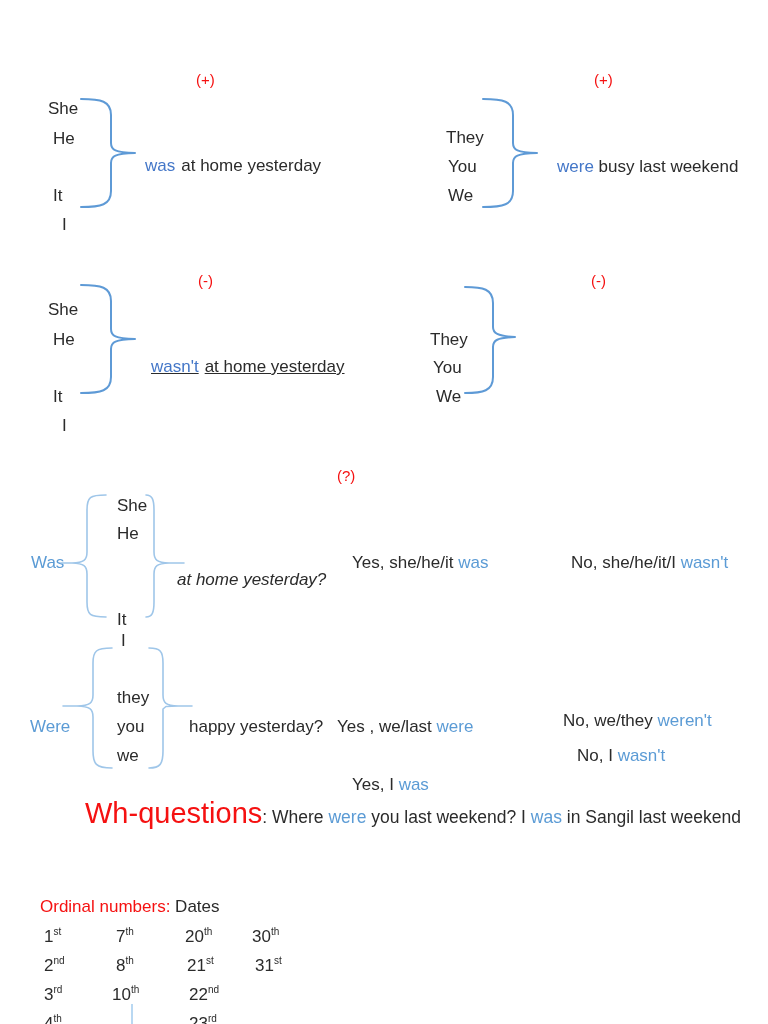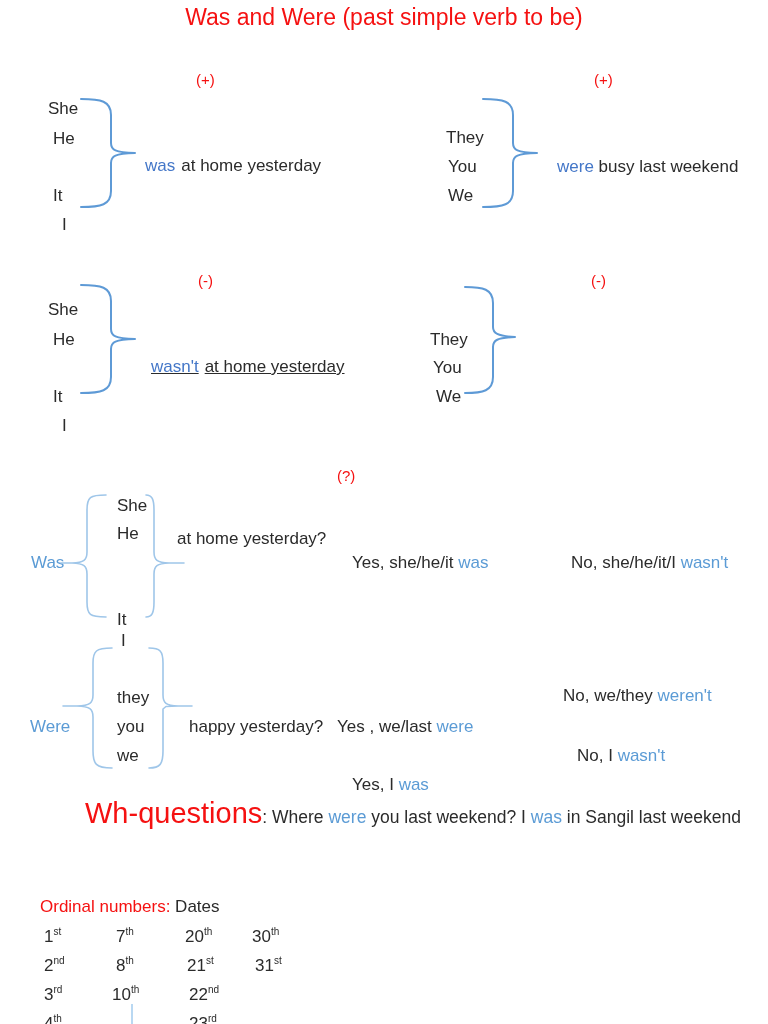--- a/index.html
+++ b/index.html
@@ -26,21 +26,20 @@
   .ord-head{left:40px;top:897px;font-size:17px;}
   .cell{position:absolute;font-size:17px;white-space:pre;}
   .cell sup{font-size:10px;vertical-align:super;line-height:0;}
   .tick{position:absolute;left:131px;top:1004px;width:2px;height:20px;background:#b9d8f2;}
 </style>
 </head>
 <body>
 
 <div class="page">
 
-  <div class="t title red">Was and Were (past simple verb to be)</div>
 
   <div class="t lbl red" style="left:196px;top:71px;">(+)</div>
   <div class="t lbl red" style="left:594px;top:71px;">(+)</div>
 
   <div class="t" style="left:48px;top:99px;">She</div>
   <div class="t" style="left:53px;top:129px;">He</div>
   <div class="t" style="left:53px;top:186px;">It</div>
   <div class="t" style="left:62px;top:215px;">I</div>
 
   <svg class="brace med" style="left:79px;top:95px;" width="58" height="116" viewBox="0 0 58 116">
@@ -92,41 +91,41 @@
 
   <div class="t" style="left:117px;top:496px;">She</div>
   <div class="t" style="left:117px;top:524px;">He</div>
   <div class="t" style="left:117px;top:610px;">It</div>
   <div class="t" style="left:121px;top:631px;">I</div>
 
   <svg class="brace light" style="left:145px;top:492px;" width="40" height="128" viewBox="0 0 40 128">
     <path d="M1,3 C7,3 9,7 9,18 L9,60 C9,68 12,70.5 24,71 L39,71 L24,71 C12,71.5 9,74 9,82 L9,110 C9,121 7,125 1,125"></path>
   </svg>
 
-  <div class="t" style="left:177px;top:529px;">at home yesterday?</div>
+  <div class="t" style="left:177px;top:570px;font-style:italic;">at home yesterday?</div>
   <div class="t" style="left:352px;top:553px;"><span>Yes, she/he/it </span><span class="b2">was</span></div>
   <div class="t" style="left:571px;top:553px;"><span>No, she/he/it/I </span><span class="b2">wasn't</span></div>
 
   <div class="t b2" style="left:30px;top:717px;">Were</div>
 
   <svg class="brace light" style="left:62px;top:645px;" width="52" height="126" viewBox="0 0 52 126">
     <path d="M50,3 C34,3 31,6 31,18 L31,50 C31,58 28,60.5 15,61 L1,61 L15,61 C28,61.5 31,64 31,72 L31,106 C31,119 34,123 50,123"></path>
   </svg>
 
   <div class="t" style="left:117px;top:688px;">they</div>
   <div class="t" style="left:117px;top:717px;">you</div>
   <div class="t" style="left:117px;top:746px;">we</div>
 
   <svg class="brace light" style="left:148px;top:645px;" width="46" height="126" viewBox="0 0 46 126">
     <path d="M1,3 C12,3 15,6 15,18 L15,50 C15,58 18,60.5 30,61 L44,61 L30,61 18,61.5 15,64 15,72 L15,106 C15,119 12,123 1,123"></path>
   </svg>
 
   <div class="t" style="left:189px;top:717px;">happy yesterday?</div>
   <div class="t" style="left:337px;top:717px;"><span>Yes , we/last </span><span class="b2">were</span></div>
-  <div class="t" style="left:563px;top:686px;"><span>No, we/they </span><span class="b2">weren't</span></div>
+  <div class="t" style="left:563px;top:711px;"><span>No, we/they </span><span class="b2">weren't</span></div>
   <div class="t" style="left:352px;top:746px;margin-top:29px;"><span>Yes, I </span><span class="b2">was</span></div>
   <div class="t" style="left:577px;top:746px;"><span>No, I </span><span class="b2">wasn't</span></div>
 
   <div class="t whline"><span class="wh-big">Wh-questions</span><span>: </span><span>Where </span><span class="b2">were</span><span> you last weekend? I </span><span class="b2">was</span><span> in Sangil last weekend</span></div>
 
   <div class="t ord-head"><span class="red">Ordinal numbers:</span><span> Dates</span></div>
 
   <div class="cell" style="left:44px;top:927px;"><span>1</span><sup>st</sup></div>
   <div class="cell" style="left:116px;top:927px;"><span>7</span><sup>th</sup></div>
   <div class="cell" style="left:185px;top:927px;"><span>20</span><sup>th</sup></div>

